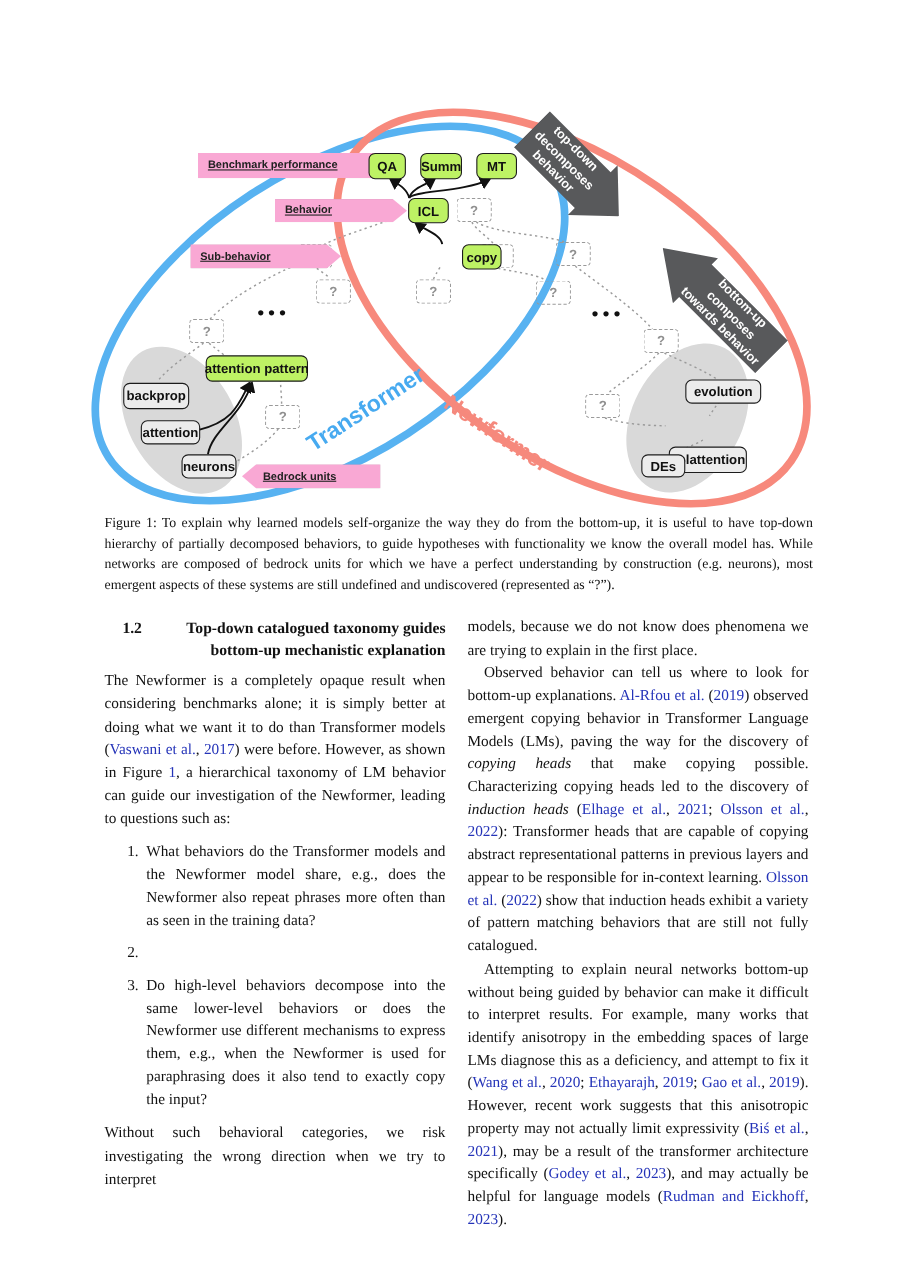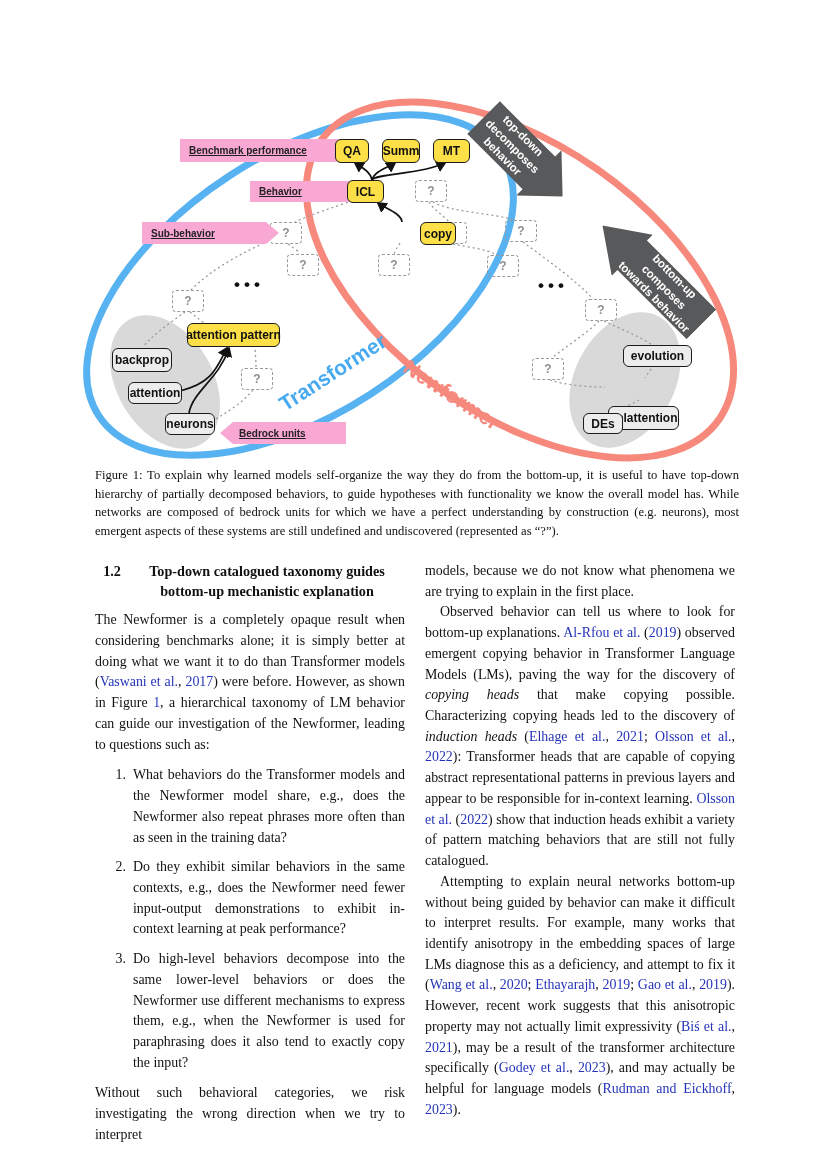--- a/index.html
+++ b/index.html
@@ -5,21 +5,21 @@
   html,body { margin:0; padding:0; background:#ffffff; }
   .page { position:relative; width:827px; height:1169px; background:#fff; overflow:hidden;
           font-family:"Liberation Serif", serif; color:#111; }
 
   
   .figure { position:absolute; left:95px; top:95px; width:645px; height:365px;
             font-family:"Liberation Sans", sans-serif; }
   .figure svg { position:absolute; left:0; top:0; overflow:visible; }
 
   .fnode { position:absolute; display:flex; align-items:center; justify-content:center;
-           background:#fde047; border:1.7px solid #1c1c1c; border-radius:6px;
+           background:#bef264; border:1.7px solid #1c1c1c; border-radius:6px;
            font-weight:bold; font-size:12px; color:#111; white-space:nowrap; z-index:4; }
   .fnode.shaded { background:#ececec; }
 
   .qnode { position:absolute; width:30px; height:20px; border:1.5px dashed #9a9a9a;
            border-radius:4px; color:#8f8f8f; font-weight:bold; font-size:12px;
            display:flex; align-items:center; justify-content:center; z-index:3; }
 
   .tag { position:absolute; background:#f9a8d4; display:flex; align-items:center;
          font-weight:bold; font-size:10px; color:#222; white-space:nowrap; z-index:4;
          filter:drop-shadow(0 0 1.2px rgba(60,60,60,0.75));text-decoration:underline; }
@@ -40,21 +40,21 @@
 
   .dots { position:absolute; font-size:17px; font-weight:bold; letter-spacing:4px; color:#111; z-index:3; }
 
   
   .caption { position:absolute; left:95px; top:466px; width:644px;
              font-size:12.6px; line-height:1.47; text-align:justify; color:#111; }
 
   
   .columns { position:absolute; left:95px; top:561px; width:640px; display:flex; gap:20px; }
   .col { width:310px; font-size:13.9px; line-height:1.49; text-align:justify; }
-  .heading { display:flex; font-weight:bold; font-size:14.2px; line-height:1.42; margin:0 0 9px 0; text-align:center; }
+  .heading { display:flex; font-weight:bold; font-size:14.2px; line-height:1.42; margin:0 0 9px 0; text-align:right; }
   .heading .hnum { min-width:34px; }
   .para { margin:0; }
   .para.indent { text-indent:15px; }
   .qlist { margin:10px 0 10px 0; padding:0; list-style:none; }
   .qlist li { display:flex; margin:0 0 9px 0; }
   .qlist li:last-child { margin-bottom:0; }
   .qlist .linum { min-width:17px; padding-left:14px; margin-right:7px; text-align:right; }
   .qlist .litext { flex:1; text-align:justify; }
 
   .cite { color:#2433b8; }
@@ -104,27 +104,27 @@
         <path d="M277,85 C279,76 294,72 300,68"></path>
         <path d="M277,85 C281,78 325,80 350,68"></path>
         <path d="M307,127 C306,118 291,114 283,108"></path>
         <path d="M94,318 C98,296 124,284 134,253"></path>
         <path d="M85,296 C118,288 122,272 132,253"></path>
       </g>
     </svg>
 
     <div class="tag point-right" style="left:85px; top:44px; width:156px; height:23px;">Benchmark performance</div>
     <div class="tag point-right" style="left:155px; top:86px; width:93px; height:21px;">Behavior</div>
-    <div class="tag point-right" style="left:47px; top:127px; width:110px; height:22px;">Sub-behavior</div>
+    <div class="tag point-right" style="left:78px; top:127px; width:110px; height:22px;">Sub-behavior</div>
     <div class="tag point-left" style="left:125px; top:327px; width:99px; height:22px;text-align:center;">Bedrock units</div>
 
     <div class="fnode" style="left:240px; top:44px; width:32px; height:22px;">QA</div>
     <div class="fnode" style="left:287px; top:44px; width:36px; height:22px;text-align:right;">Summ</div>
     <div class="fnode" style="left:338px; top:44px; width:35px; height:22px;">MT</div>
-    <div class="fnode" style="left:252px; top:85px; width:35px; height:21px;">ICL</div>
+    <div class="fnode" style="left:276px; top:85px; width:35px; height:21px;">ICL</div>
     <div class="fnode" style="left:290px; top:127px; width:34px; height:21px;margin-left:35px;">copy</div>
     <div class="fnode" style="left:92px; top:228px; width:91px; height:22px;">attention pattern</div>
     <div class="fnode shaded" style="left:17px; top:253px; width:58px; height:22px;">backprop</div>
     <div class="fnode shaded" style="left:33px; top:287px; width:52px; height:20px;">attention</div>
     <div class="fnode shaded" style="left:70px; top:318px; width:48px; height:20px;">neurons</div>
     <div class="fnode shaded" style="left:528px; top:250px; width:67px; height:20px;">evolution</div>
     <div class="fnode shaded" style="left:513px; top:283px; width:69px; height:22px;margin-top:28px;">splattention</div>
     <div class="fnode shaded" style="left:488px; top:318px; width:38px; height:19px;">DEs</div>
 
     <div class="qnode" style="left:320px; top:85px;">?</div>
@@ -169,29 +169,28 @@
         <span>Top-down catalogued taxonomy guides bottom-up mechanistic explanation</span>
       </div>
       <p class="para"><span>The Newformer is a completely opaque result when considering benchmarks alone; it is simply better at doing what we want it to do than Transformer models (</span><span class="cite">Vaswani et al.</span><span>, </span><span class="cite">2017</span><span>) were before. However, as shown in Figure </span><span class="cite">1</span><span>, a hierarchical taxonomy of LM behavior can guide our investigation of the Newformer, leading to questions such as:</span></p>
       <ol class="qlist">
         <li>
           <span class="linum">1.</span>
           <span class="litext">What behaviors do the Transformer models and the Newformer model share, e.g., does the Newformer also repeat phrases more often than as seen in the training data?</span>
         </li>
         <li>
           <span class="linum">2.</span>
-          <span class="litext">Do they exhibit similar behaviors in the same contexts, e.g., does the Newformer need fewer input-output demonstrations to exhibit in-context learning at peak performance?</span>
         </li>
         <li>
           <span class="linum">3.</span>
           <span class="litext">Do high-level behaviors decompose into the same lower-level behaviors or does the Newformer use different mechanisms to express them, e.g., when the Newformer is used for paraphrasing does it also tend to exactly copy the input?</span>
         </li>
       </ol>
       <p class="para"><span>Without such behavioral categories, we risk investigating the wrong direction when we try to interpret</span></p>
     </div>
     <div class="col">
-      <p class="para"><span>models, because we do not know what phenomena we are trying to explain in the first place.</span></p>
+      <p class="para"><span>models, because we do not know does phenomena we are trying to explain in the first place.</span></p>
       <p class="para indent"><span>Observed behavior can tell us where to look for bottom-up explanations. </span><span class="cite">Al-Rfou et al.</span><span> (</span><span class="cite">2019</span><span>) observed emergent copying behavior in Transformer Language Models (LMs), paving the way for the discovery of </span><span class="em">copying heads</span><span> that make copying possible. Characterizing copying heads led to the discovery of </span><span class="em">induction heads</span><span> (</span><span class="cite">Elhage et al.</span><span>, </span><span class="cite">2021</span><span>; </span><span class="cite">Olsson et al.</span><span>, </span><span class="cite">2022</span><span>): Transformer heads that are capable of copying abstract representational patterns in previous layers and appear to be responsible for in-context learning. </span><span class="cite">Olsson et al.</span><span> (</span><span class="cite">2022</span><span>) show that induction heads exhibit a variety of pattern matching behaviors that are still not fully catalogued.</span></p>
       <p class="para indent"><span>Attempting to explain neural networks bottom-up without being guided by behavior can make it difficult to interpret results. For example, many works that identify anisotropy in the embedding spaces of large LMs diagnose this as a deficiency, and attempt to fix it (</span><span class="cite">Wang et al.</span><span>, </span><span class="cite">2020</span><span>; </span><span class="cite">Ethayarajh</span><span>, </span><span class="cite">2019</span><span>; </span><span class="cite">Gao et al.</span><span>, </span><span class="cite">2019</span><span>). However, recent work suggests that this anisotropic property may not actually limit expressivity (</span><span class="cite">Biś et al.</span><span>, </span><span class="cite">2021</span><span>), may be a result of the transformer architecture specifically (</span><span class="cite">Godey et al.</span><span>, </span><span class="cite">2023</span><span>), and may actually be helpful for language models (</span><span class="cite">Rudman and Eickhoff</span><span>, </span><span class="cite">2023</span><span>).</span></p>
     </div>
   </div>
 
 </div>
 
 </body></html>

